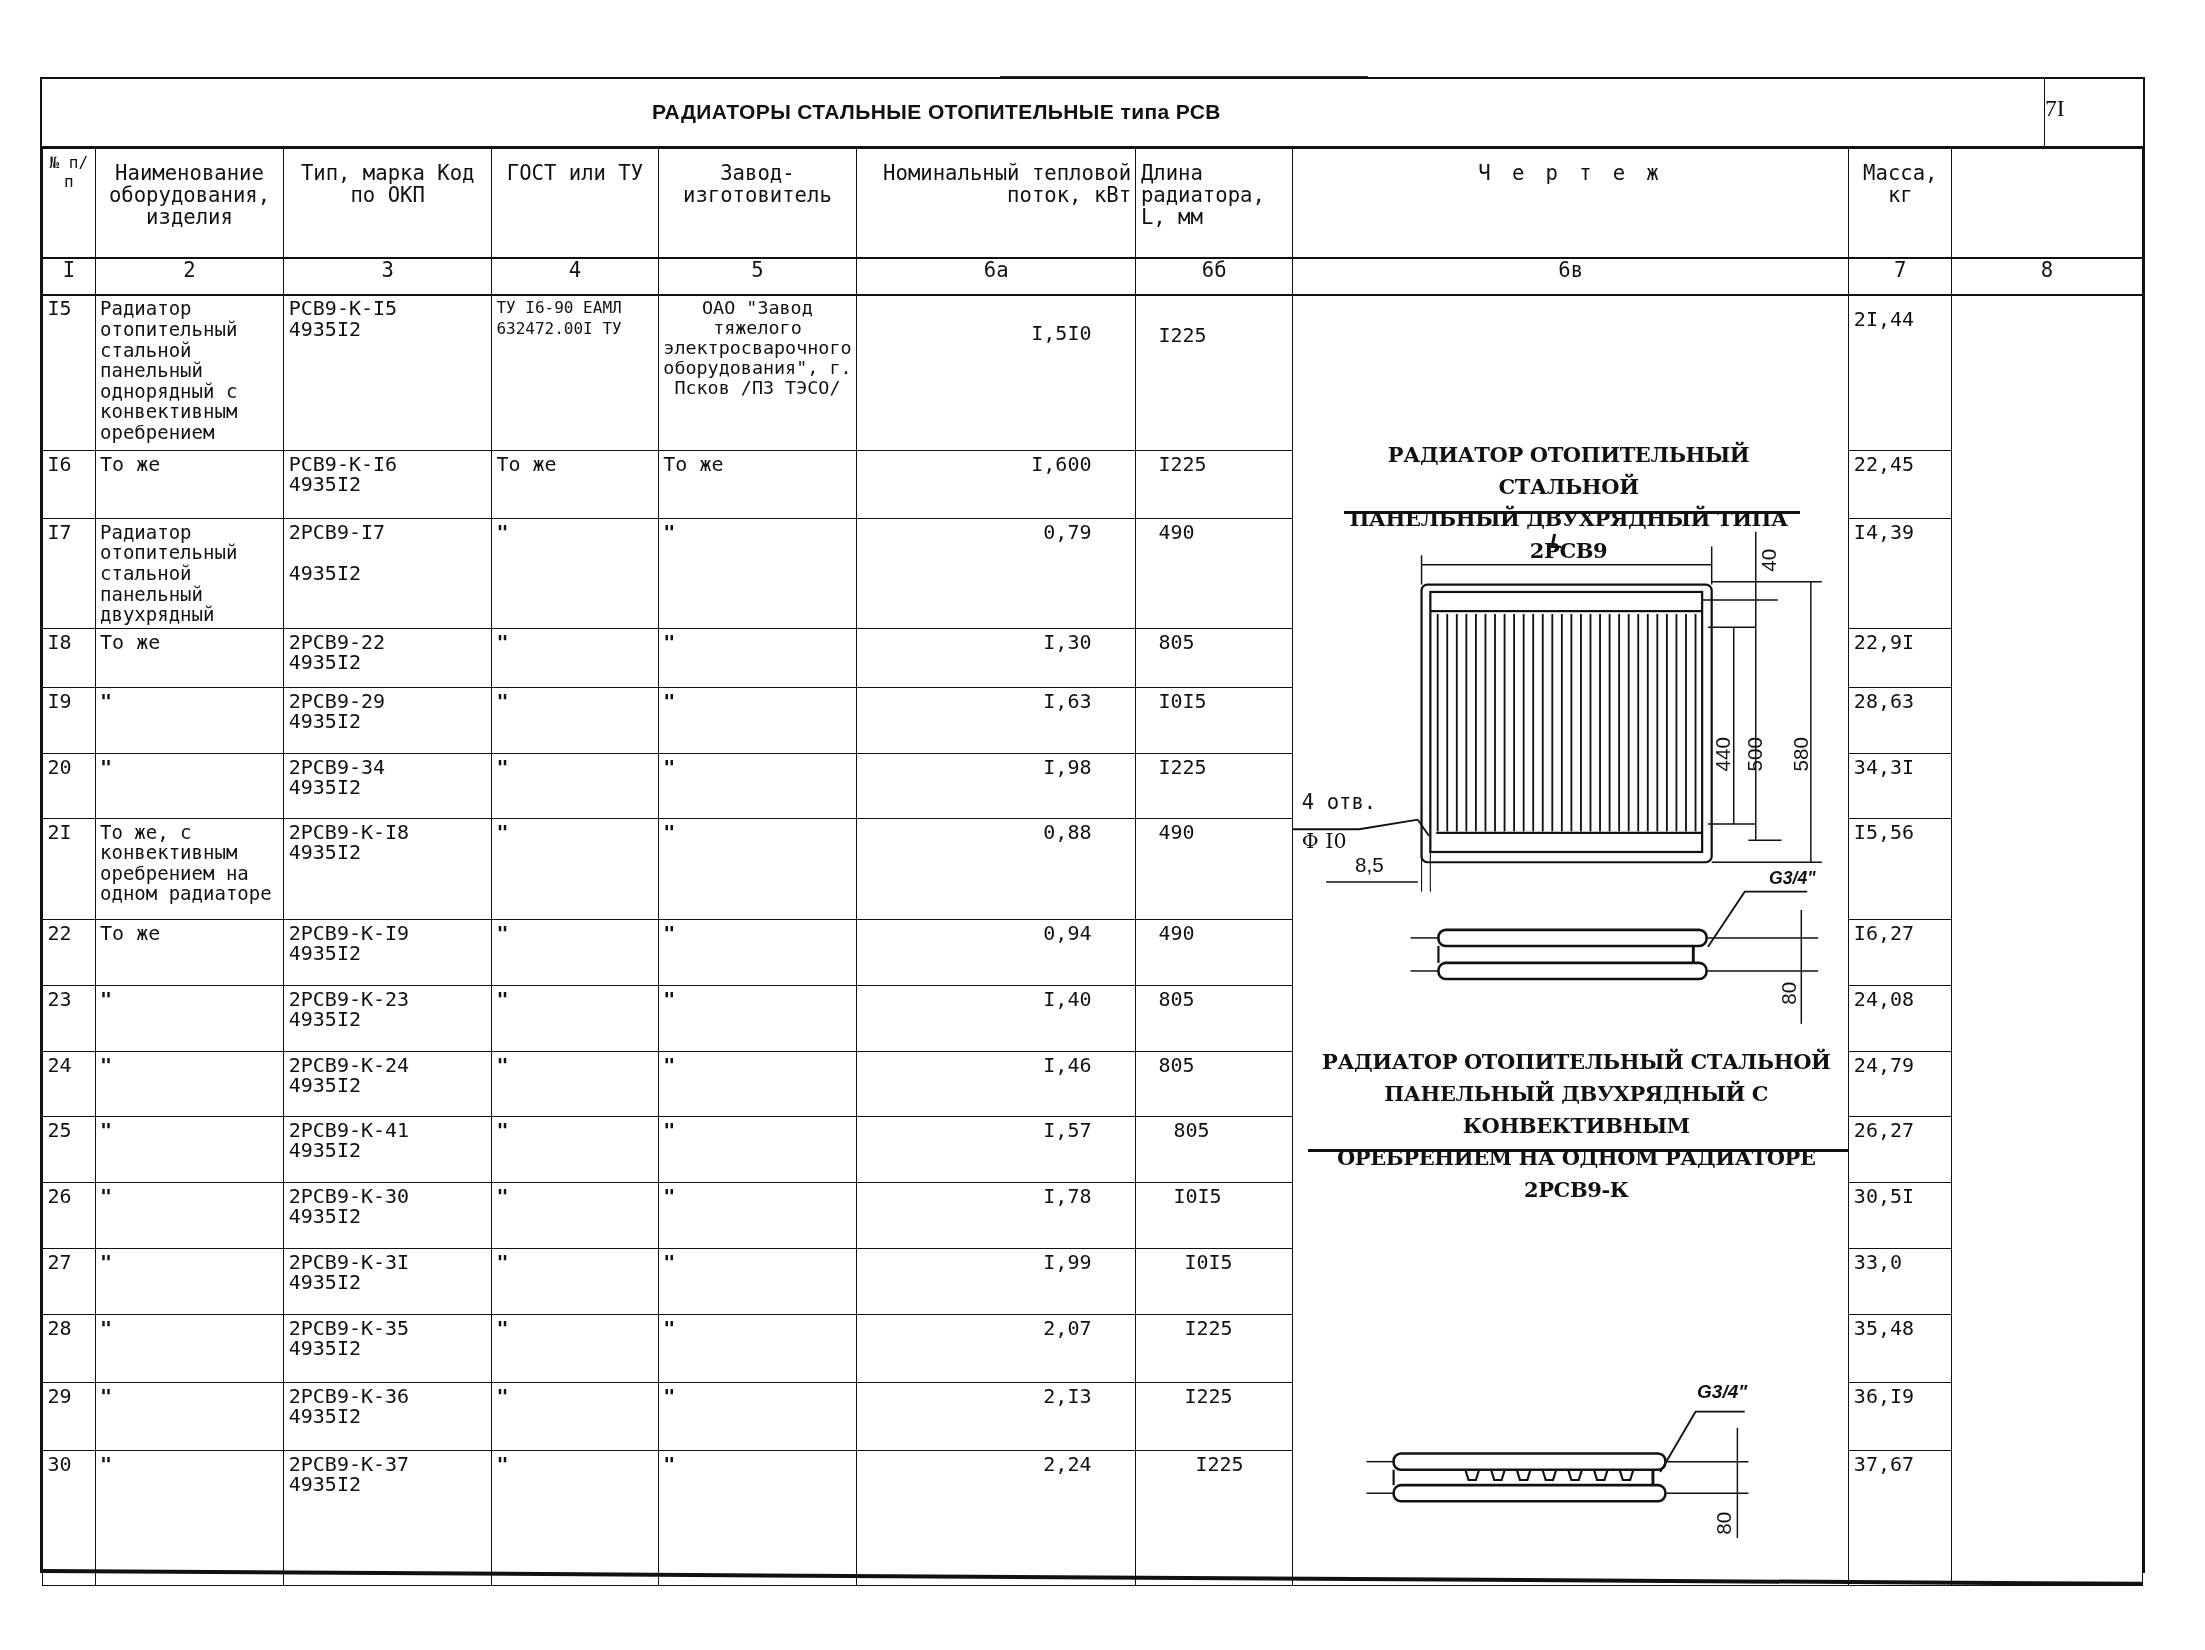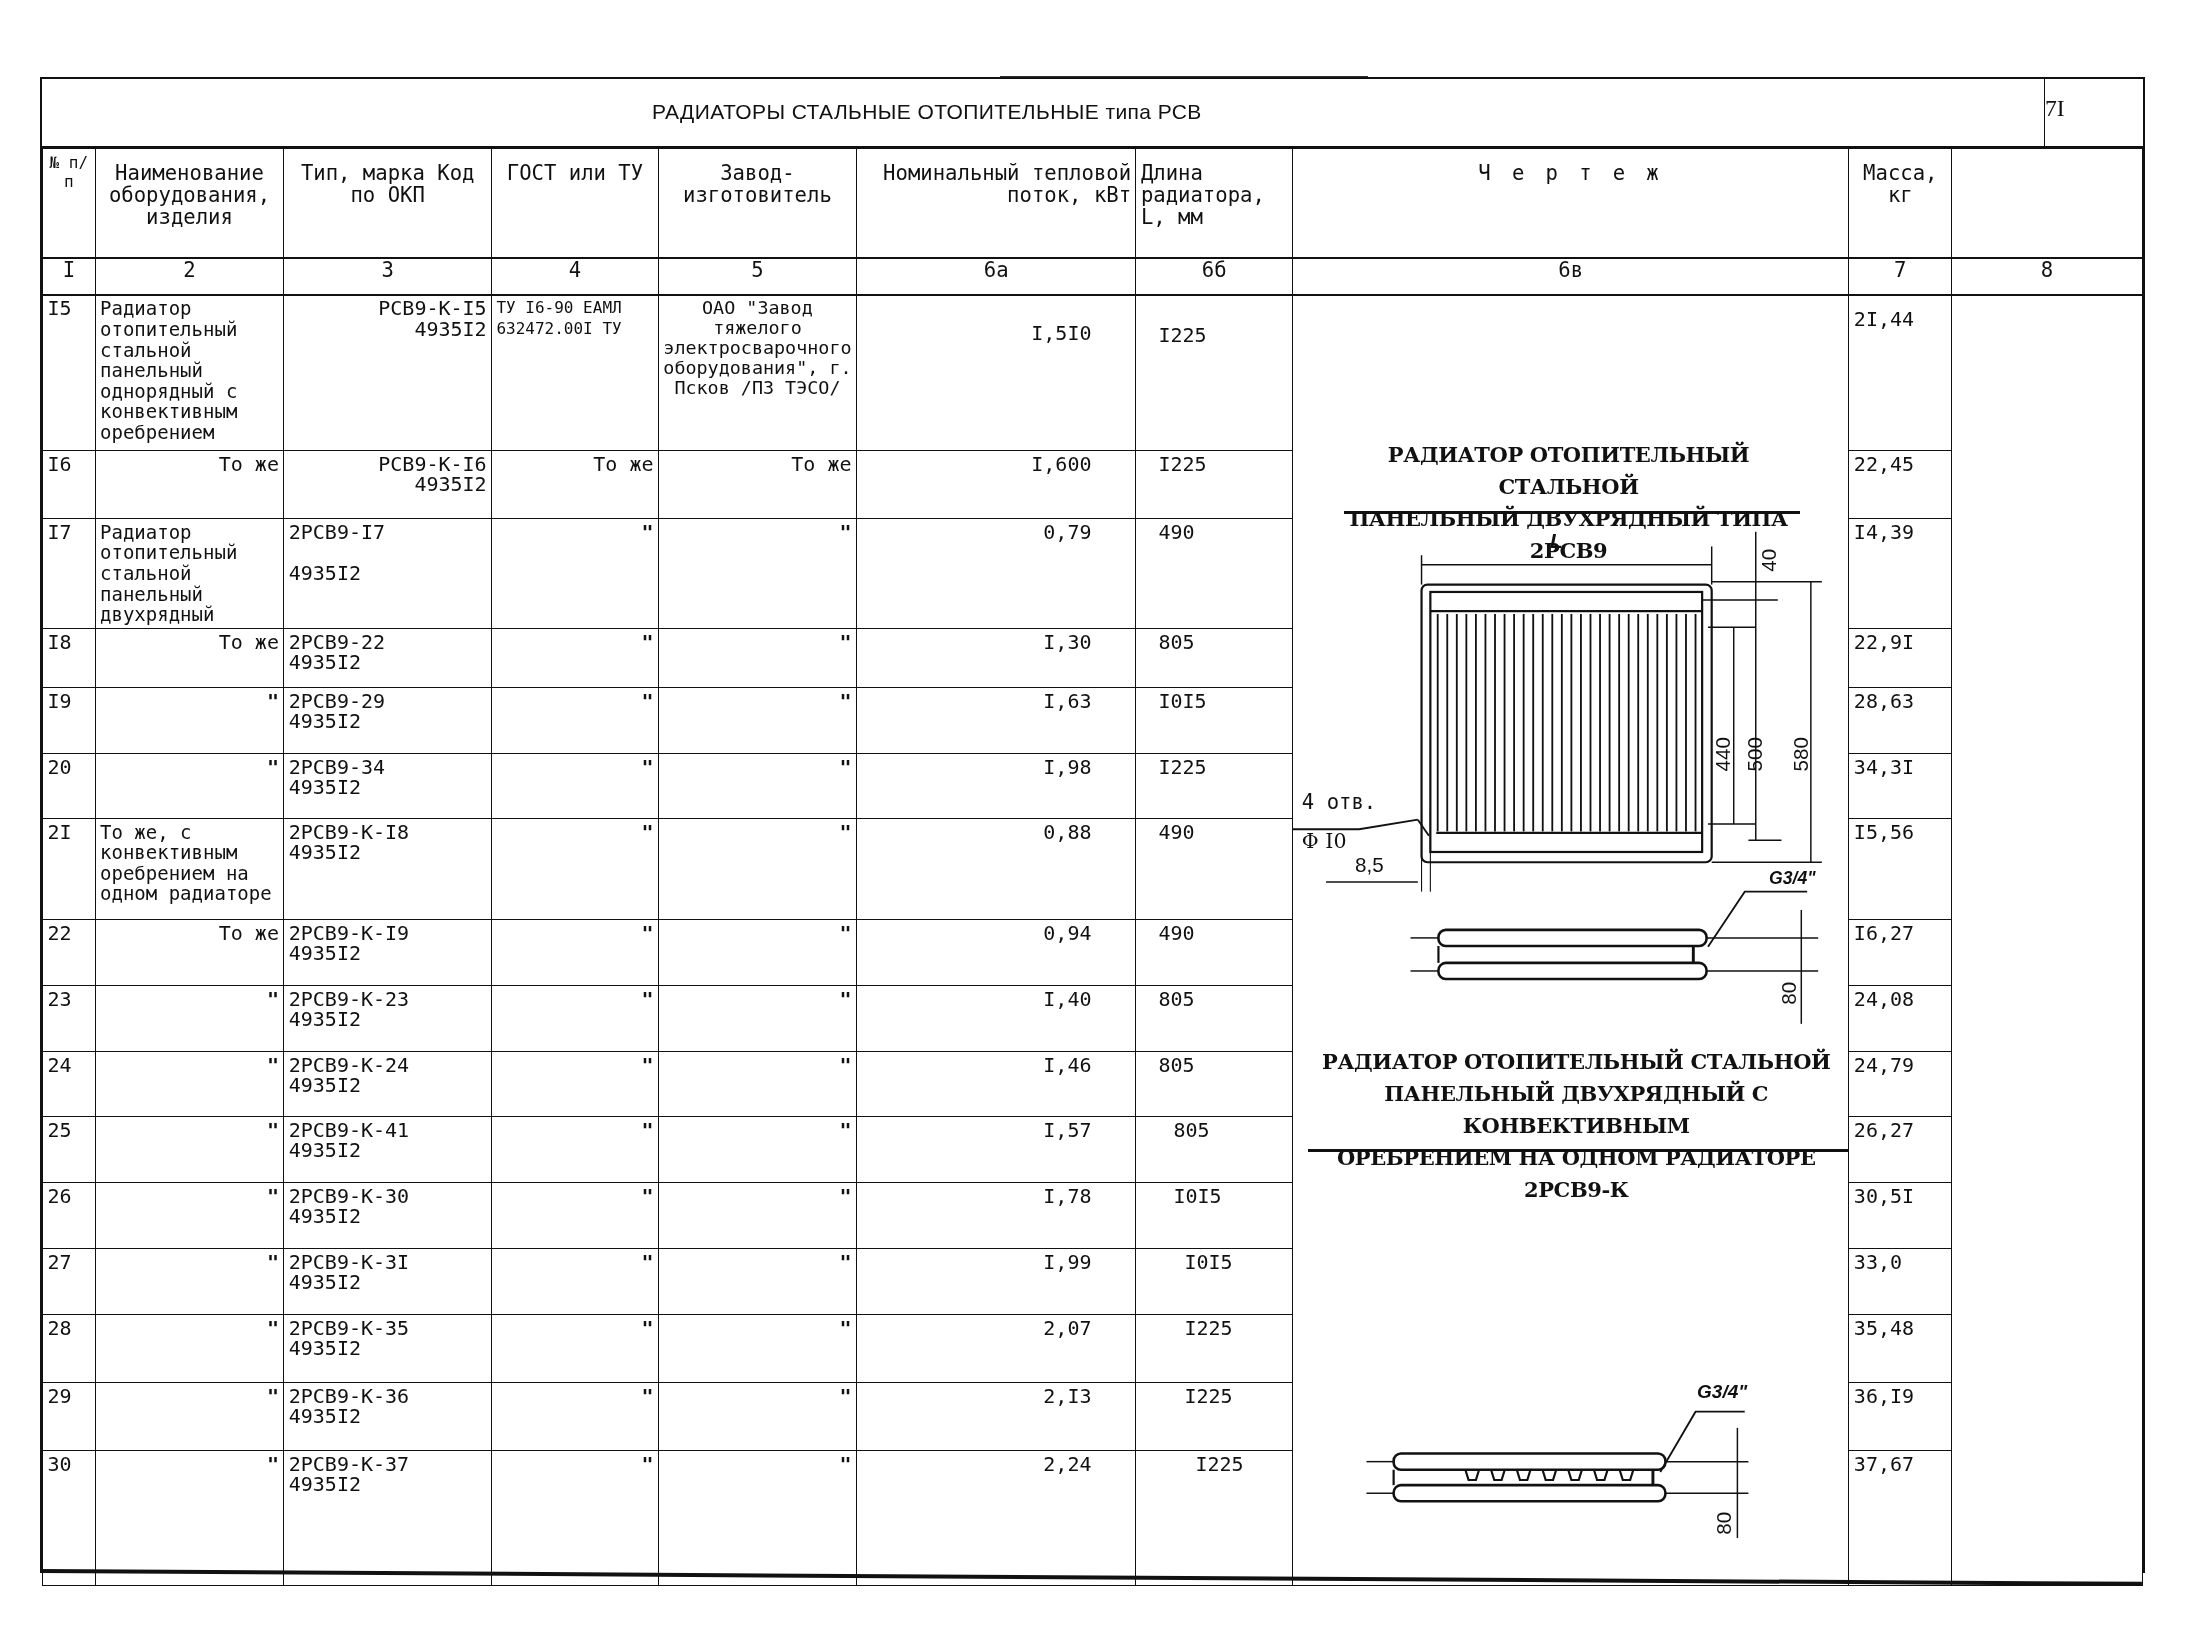--- a/index.html
+++ b/index.html
@@ -4,32 +4,32 @@
 <style>
   html, body { margin:0; padding:0; background:#ffffff; }
   body { width:2205px; height:1650px; position:relative; overflow:hidden;
          font-family:"DejaVu Sans Mono","Liberation Mono",monospace; color:#111; }
   .topline { position:absolute; left:1000px; top:76px; width:368px; height:2.2px; background:#333; }
   .sheet { position:absolute; left:40px; top:77px; width:2101px; height:1496px;
            border-left:2.2px solid #111; border-right:2.2px solid #111; }
   .titlebar { position:absolute; left:0; top:0; width:2101px; height:71px;
               border-top:2.9px solid #111; border-bottom:2.9px solid #111; box-sizing:border-box; }
   .title { position:absolute; left:610px; top:20.6px; font-family:"Liberation Sans",sans-serif;
-           font-size:21px; font-weight:normal; letter-spacing:0.4px; }
+           font-size:21px; font-weight:bold; letter-spacing:0.4px; }
   .pagebox { position:absolute; left:2002px; top:0; width:99px; height:68px; border-left:1.5px solid #111; }
   .pagenum { position:absolute; left:0; width:99px; top:16px; 
              font-family:"Liberation Serif",serif; font-size:23.5px; }
   table.grid { position:absolute; left:0; top:71px; border-collapse:collapse; table-layout:fixed; }
   table.grid td { border:1.5px solid #111; vertical-align:top; padding:2.9px 4.4px; font-size:20px;
                   line-height:20.6px; overflow:hidden; box-sizing:border-box; }
   table.grid tr.hdr td { text-align:center; vertical-align:top; padding-top:13.2px; line-height:22px; font-size:20.6px; }
   table.grid tr.nums td { text-align:center; padding:1.5px; font-size:20.6px; border-bottom:2.9px solid #111; height:37px; }
   table.grid tr.hdr td { border-bottom:2.9px solid #111; }
   .c-no { text-align:left; }
-  .c-center { text-align:right; }
+  .c-center { text-align:left; }
   .c-right { text-align:right; padding-right:44px !important; }
   .drawing-cell { position:relative; padding:2px !important; }
   .drawing { position:absolute; left:0; top:0; width:570px; height:1300px; }
   .cap { position:absolute; font-family:"DejaVu Serif","Liberation Serif",serif; font-weight:bold;
          font-size:21px; line-height:32px; text-align:center; letter-spacing:-0.4px; }
   .cap-rule { position:absolute; height:3.7px; background:#111; }
   .dim { position:absolute; font-family:"Liberation Sans",sans-serif; font-size:20.6px; }
   .bottomline { position:absolute; left:40px; top:1569px; width:2102px; height:3.7px; background:#111; transform:rotate(0.35deg); transform-origin:left; }
   .ditto { font-weight:bold; }
 </style>

